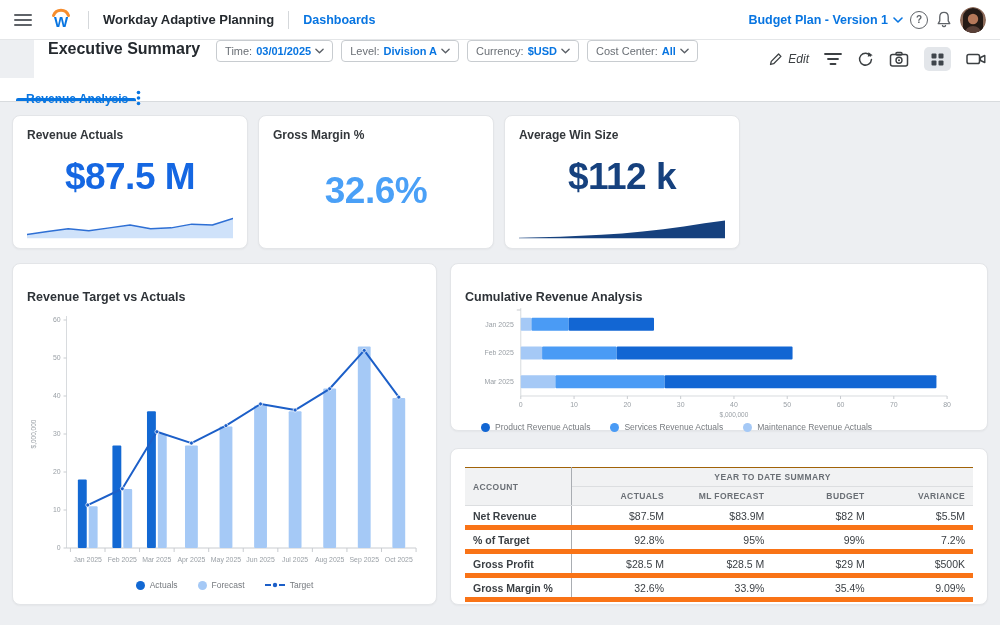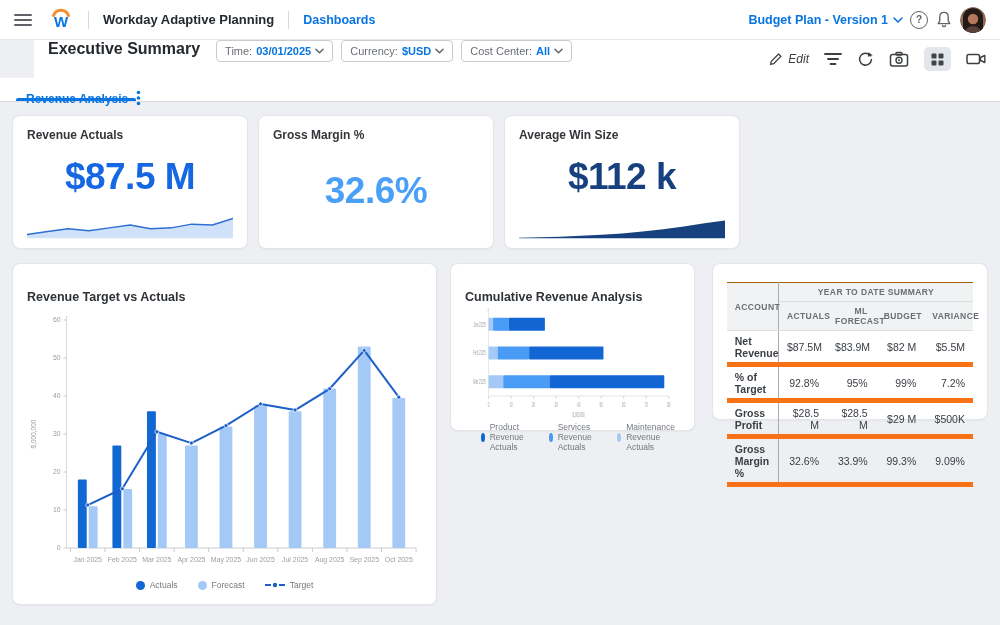--- a/index.html
+++ b/index.html
@@ -53,21 +53,21 @@
   .kpi-row { display:flex; gap:10px; }
   .kpi-card { width:236px; height:134px; display:flex; flex-direction:column; padding:12px 14px 8px; }
   .kpi-title { font-size:12px; font-weight:bold; color:#33373b; }
   .kpi-value { flex:1; display:flex; align-items:center; justify-content:center;
     font-size:37px; font-weight:bold; letter-spacing:-0.5px; }
   .kpi-spark { width:100%; height:28px; flex:none; }
 
   .charts-row { display:flex; gap:13px; margin-top:14px; }
   .chart-card { width:425px; height:342px; padding:10px 14px; }
   .chart-title { font-size:12.5px; font-weight:bold; color:#2e3338;margin-top:16px; }
-  .right-col { flex:1; display:flex; flex-direction:row; gap:17px; }
+  .right-col { flex:1; display:flex; flex-direction:column; gap:17px; }
   .cum-card { height:168px; padding:10px 14px; }
   .pnl-card { height:157px; padding:10px 14px; }
   #main-chart-svg { width:100%; height:272px; display:block; margin-top:4px; }
   #cum-chart-svg { width:100%; height:114px; display:block; margin-top:2px; }
   .legend { display:flex; justify-content:center; gap:20px; align-items:center; }
   .legend-item { display:flex; align-items:center; gap:5px; font-size:8.5px; color:#75797e; }
   .legend-dot { width:9px; height:9px; border-radius:50%; }
   .cum-legend { justify-content:flex-start; padding-left:16px; margin-top:2px; }
 
   .pnl-table { width:100%; border-collapse:collapse; margin-top:8px; table-layout:fixed; }
@@ -132,20 +132,27 @@
       </div>
     </div>
   </div>
 
   <div class="toolbar-row">
     <div class="page-title">Executive Summary</div>
     <div class="filters" id="filters">
         <div class="pill">
           <span class="lbl">Time:</span>
           <span class="val">03/01/2025</span>
+          <svg width="9" height="6" viewBox="0 0 10 6">
+            <polyline points="1,1 5,5 9,1" fill="none" stroke="#5a5f66" stroke-width="1.5" stroke-linecap="round" stroke-linejoin="round"></polyline>
+          </svg>
+        </div>
+        <div class="pill">
+          <span class="lbl">Level:</span>
+          <span class="val">Division A</span>
           <svg width="9" height="6" viewBox="0 0 10 6">
             <polyline points="1,1 5,5 9,1" fill="none" stroke="#5a5f66" stroke-width="1.5" stroke-linecap="round" stroke-linejoin="round"></polyline>
           </svg>
         </div>
         <div class="pill">
           <span class="lbl">Currency:</span>
           <span class="val">$USD</span>
           <svg width="9" height="6" viewBox="0 0 10 6">
             <polyline points="1,1 5,5 9,1" fill="none" stroke="#5a5f66" stroke-width="1.5" stroke-linecap="round" stroke-linejoin="round"></polyline>
           </svg>
@@ -416,21 +423,21 @@
                   <td class="acct-cell">Gross Profit</td>
                   <td class="num">$28.5 M</td>
                   <td class="num">$28.5 M</td>
                   <td class="num">$29 M</td>
                   <td class="num">$500K</td>
                 </tr>
                 <tr>
                   <td class="acct-cell">Gross Margin %</td>
                   <td class="num">32.6%</td>
                   <td class="num">33.9%</td>
-                  <td class="num">99.3%</td>
+                  <td class="num">35.4%</td>
                   <td class="num">9.09%</td>
                 </tr>
               </tbody>
           </table>
         </div>
       </div>
     </div>
 
   </div>
 </div>

